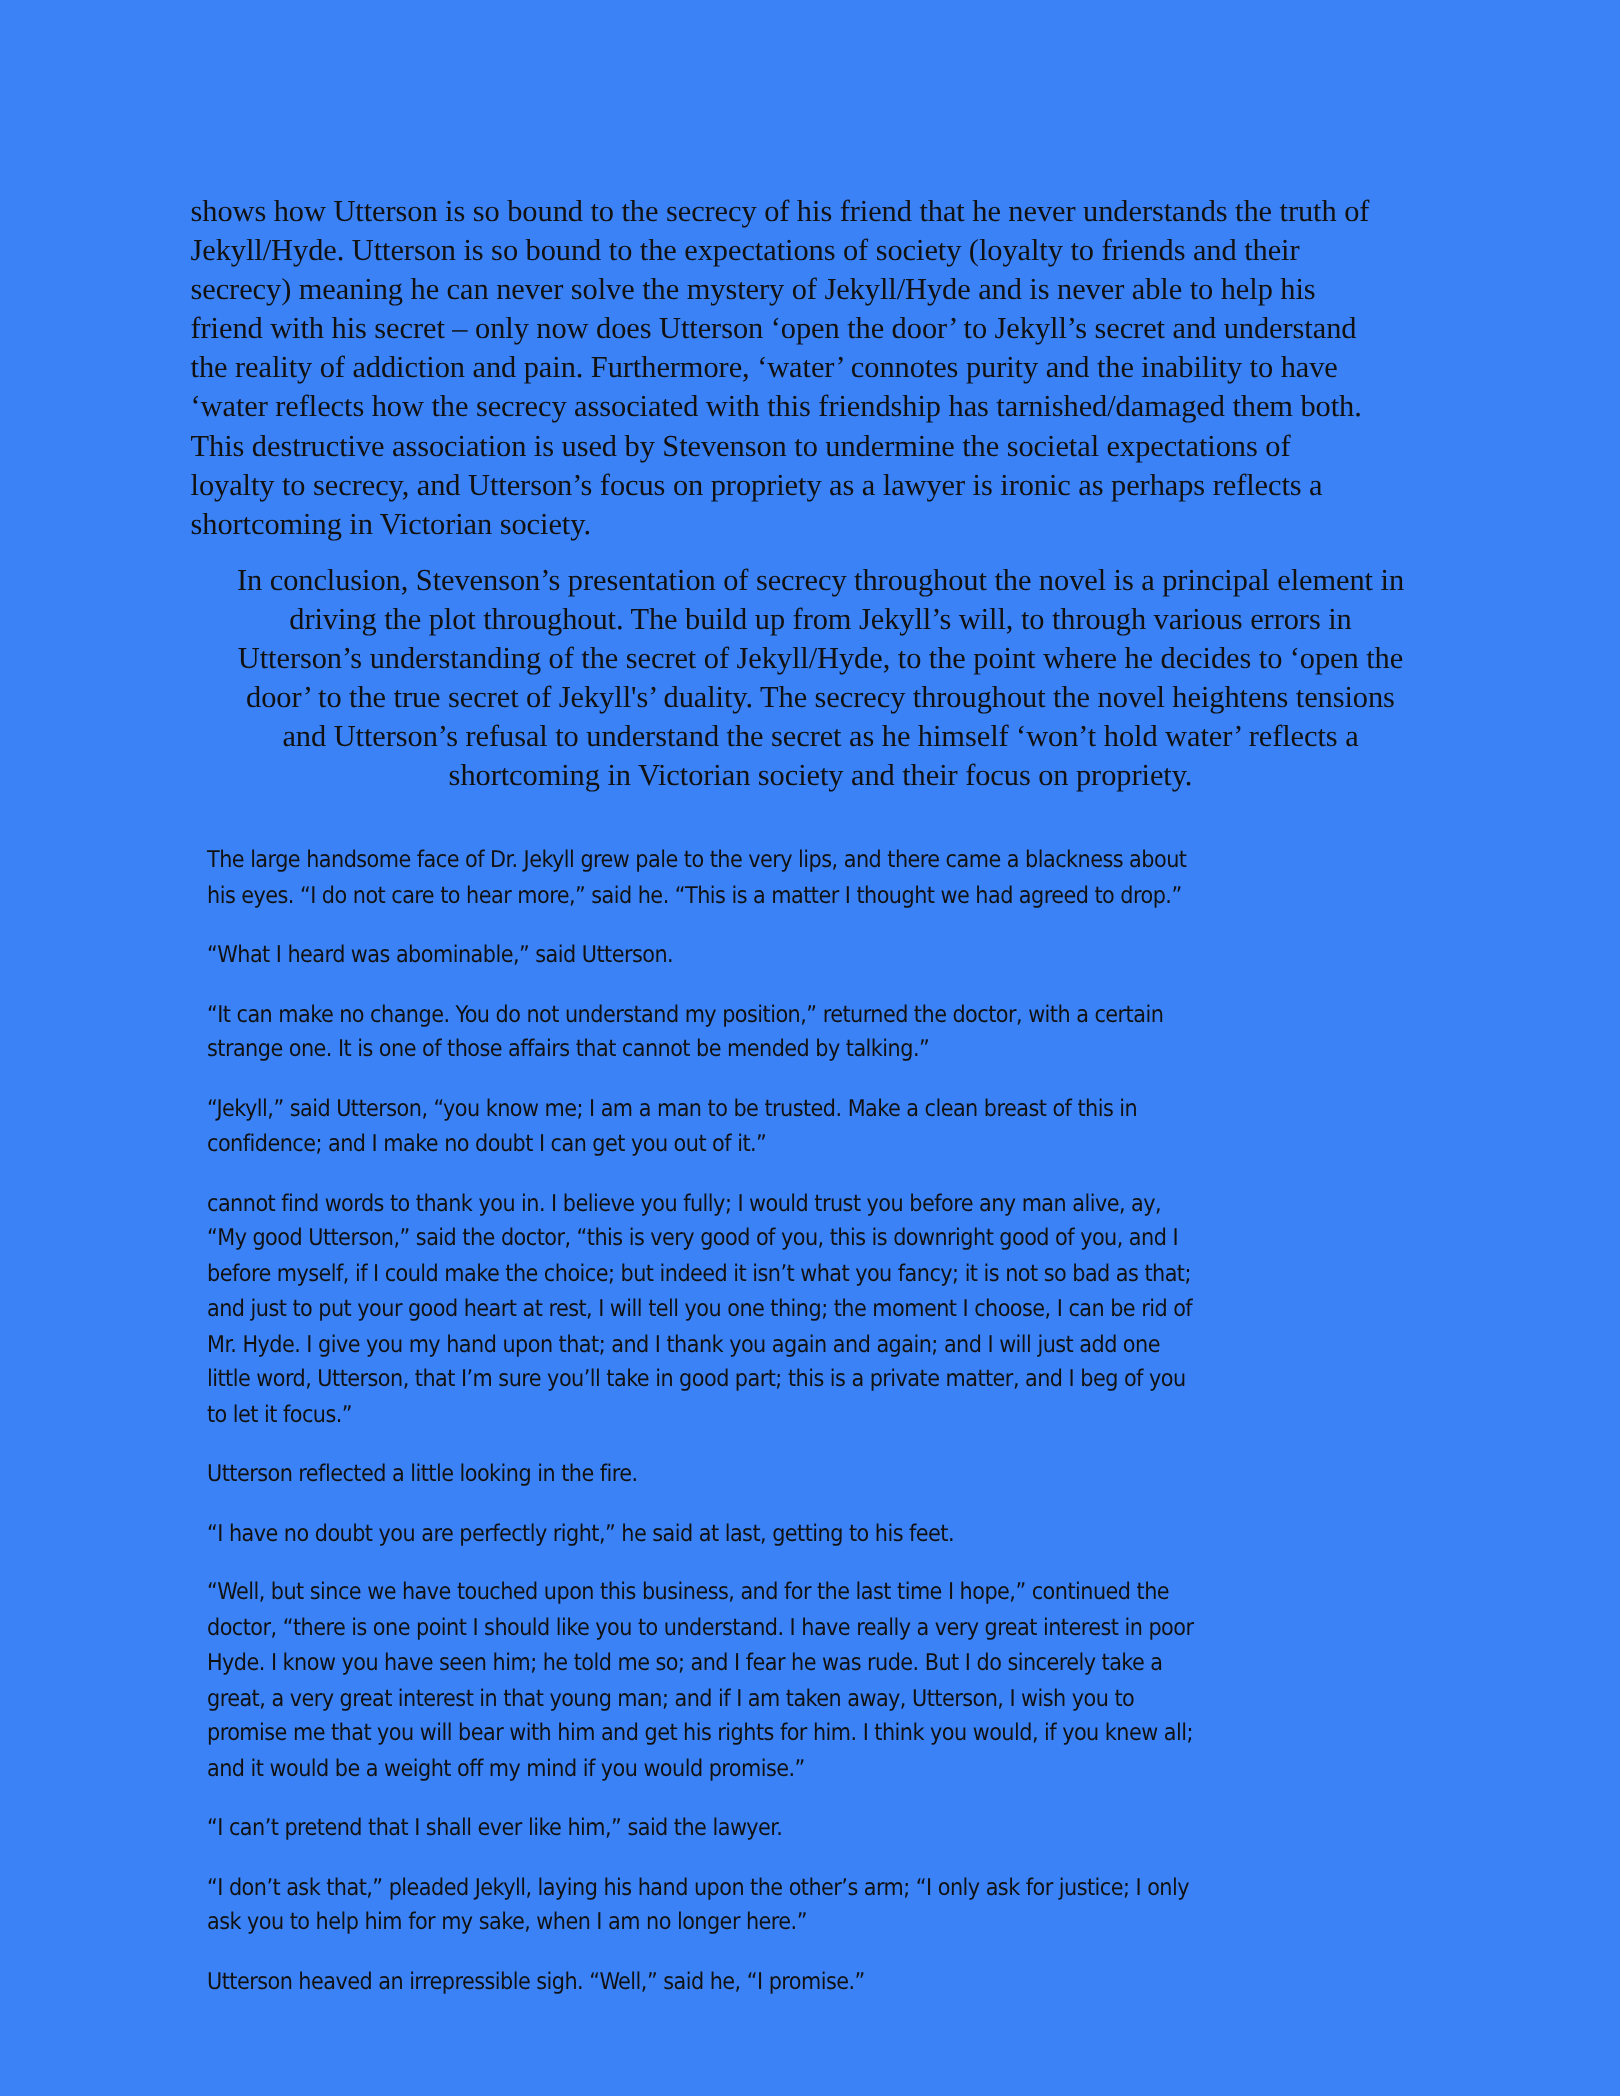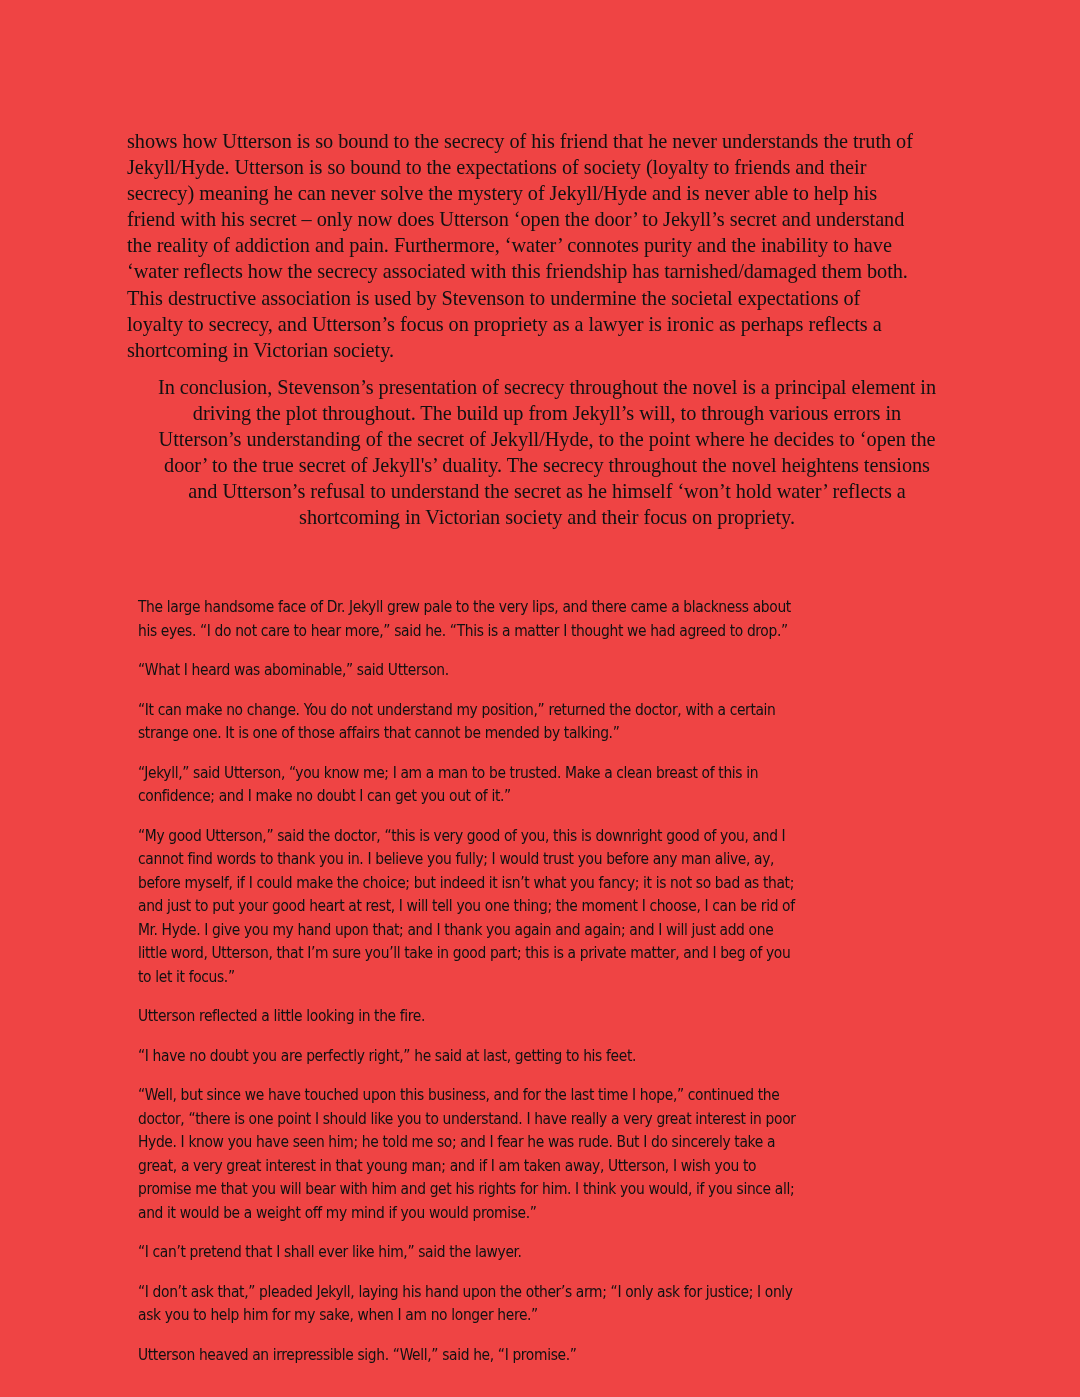--- a/index.html
+++ b/index.html
@@ -12,21 +12,21 @@
       height: 1397px;
       position: relative;
       overflow: hidden;
     }
     .page {
       position: absolute;
       left: 0;
       top: 0;
       width: 1080px;
       height: 1397px;
-      background: #ef4444;
+      background: #3b82f6;
     }
     .essay {
       position: absolute;
       left: 127px;
       top: 128px;
       width: 840px;
       font-family: "Liberation Serif", serif;
       font-size: 20.3px;
       line-height: 26.1px;
       color: #111111;
@@ -36,21 +36,21 @@
       margin: 0;
       white-space: nowrap;
     }
     .essay p + p {
       margin-top: 11px;
       text-align: center;
     }
     .excerpt {
       position: absolute;
       left: 138px;
-      top: 596px;
+      top: 562px;
       width: 800px;
       font-family: "DejaVu Sans Condensed", "DejaVu Sans", sans-serif;
       font-stretch: condensed;
       font-size: 15.4px;
       line-height: 23.5px;
       color: #111111;
       letter-spacing: -0.35px;
     }
     .excerpt p {
       margin: 0;
@@ -100,40 +100,40 @@
     </p>
     <p>
       <span class="line">“It can make no change. You do not understand my position,” returned the doctor, with a certain</span>
       <span class="line">strange one. It is one of those affairs that cannot be mended by talking.”</span>
     </p>
     <p>
       <span class="line">“Jekyll,” said Utterson, “you know me; I am a man to be trusted. Make a clean breast of this in</span>
       <span class="line">confidence; and I make no doubt I can get you out of it.”</span>
     </p>
     <p>
+      <span class="line">cannot find words to thank you in. I believe you fully; I would trust you before any man alive, ay,</span>
       <span class="line">“My good Utterson,” said the doctor, “this is very good of you, this is downright good of you, and I</span>
-      <span class="line">cannot find words to thank you in. I believe you fully; I would trust you before any man alive, ay,</span>
       <span class="line">before myself, if I could make the choice; but indeed it isn’t what you fancy; it is not so bad as that;</span>
       <span class="line">and just to put your good heart at rest, I will tell you one thing; the moment I choose, I can be rid of</span>
       <span class="line">Mr. Hyde. I give you my hand upon that; and I thank you again and again; and I will just add one</span>
       <span class="line">little word, Utterson, that I’m sure you’ll take in good part; this is a private matter, and I beg of you</span>
       <span class="line">to let it focus.”</span>
     </p>
     <p>
       <span class="line">Utterson reflected a little looking in the fire.</span>
     </p>
     <p>
       <span class="line">“I have no doubt you are perfectly right,” he said at last, getting to his feet.</span>
     </p>
     <p>
       <span class="line">“Well, but since we have touched upon this business, and for the last time I hope,” continued the</span>
       <span class="line">doctor, “there is one point I should like you to understand. I have really a very great interest in poor</span>
       <span class="line">Hyde. I know you have seen him; he told me so; and I fear he was rude. But I do sincerely take a</span>
       <span class="line">great, a very great interest in that young man; and if I am taken away, Utterson, I wish you to</span>
-      <span class="line">promise me that you will bear with him and get his rights for him. I think you would, if you since all;</span>
+      <span class="line">promise me that you will bear with him and get his rights for him. I think you would, if you knew all;</span>
       <span class="line">and it would be a weight off my mind if you would promise.”</span>
     </p>
     <p>
       <span class="line">“I can’t pretend that I shall ever like him,” said the lawyer.</span>
     </p>
     <p>
       <span class="line">“I don’t ask that,” pleaded Jekyll, laying his hand upon the other’s arm; “I only ask for justice; I only</span>
       <span class="line">ask you to help him for my sake, when I am no longer here.”</span>
     </p>
     <p>

